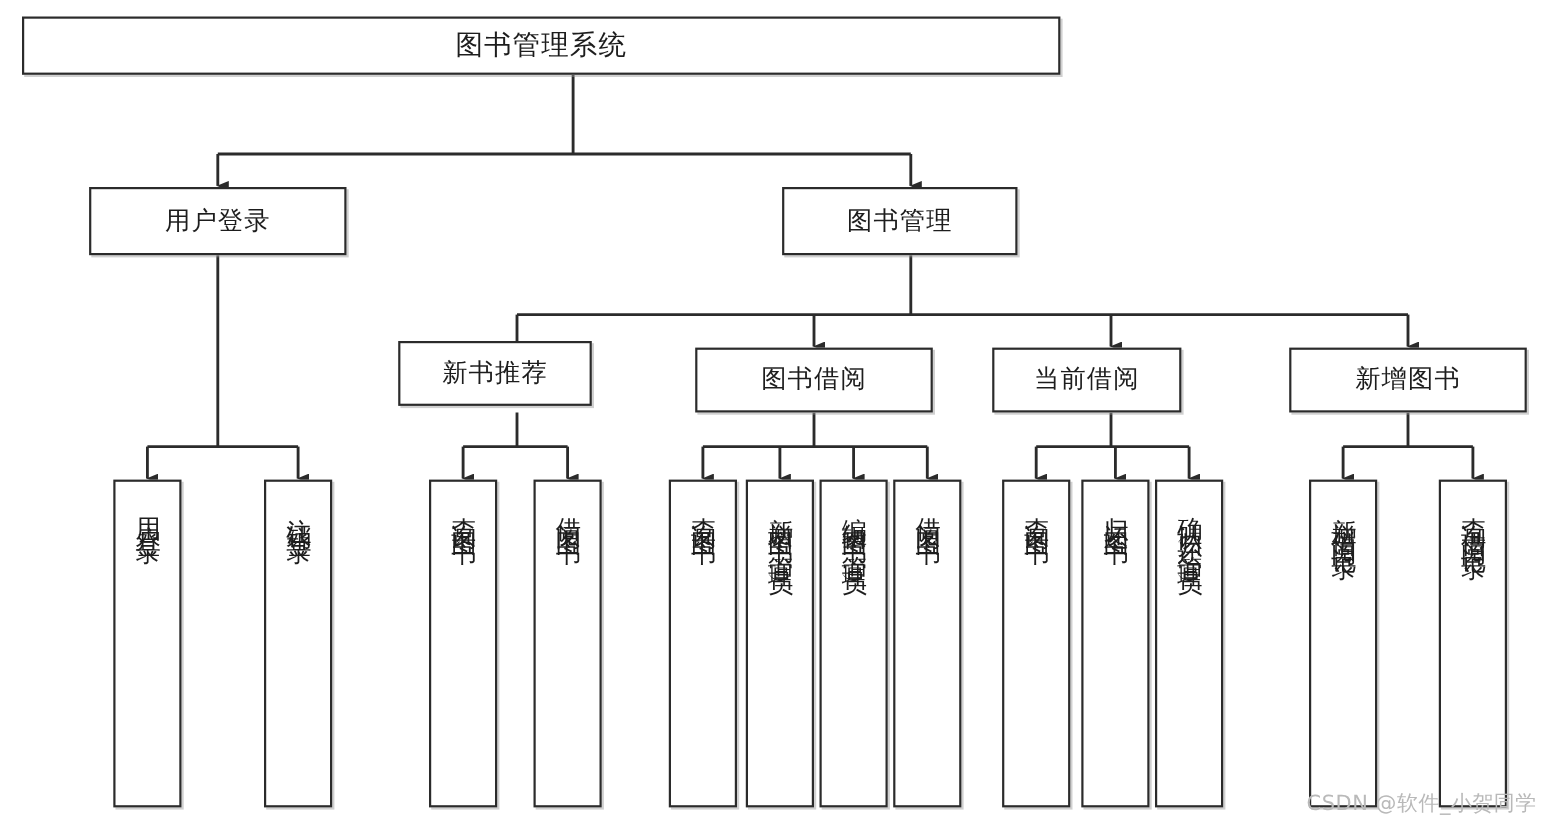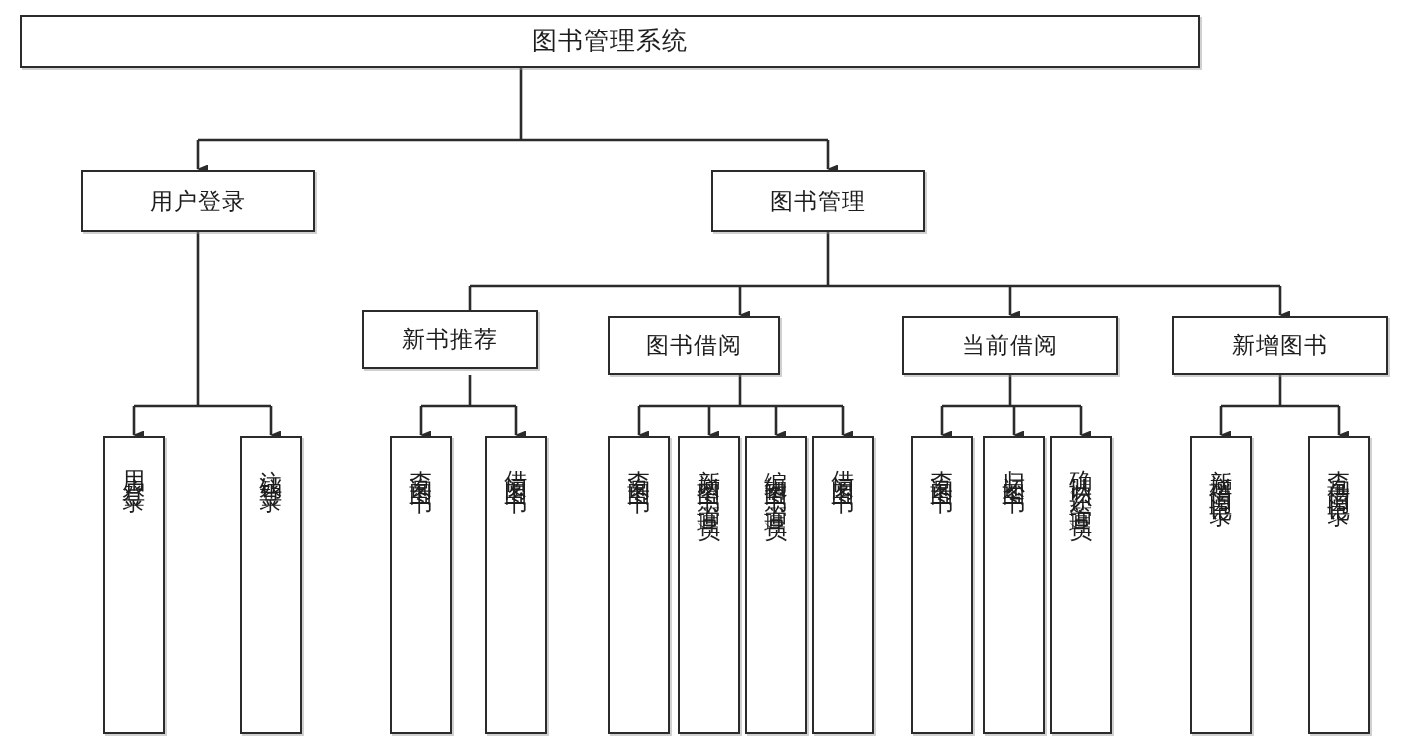--- a/index.html
+++ b/index.html
@@ -108,36 +108,36 @@
         <path d="M1014,406 L1014,435" marker-end="url(#arrowhead)"></path>
         <path d="M1081,406 L1081,435" marker-end="url(#arrowhead)"></path>
         <path d="M1280,375 L1280,406"></path>
         <path d="M1221,406 L1339,406"></path>
         <path d="M1221,406 L1221,435" marker-end="url(#arrowhead)"></path>
         <path d="M1339,406 L1339,435" marker-end="url(#arrowhead)"></path>
       </g>
   </svg>
 
   <div id="nodes">
-      <div class="node root" style="left: 20px; top: 15px; width: 1180px; height: 53px;">
+      <div class="node root" style="left: 20px; top: 15px; width: 944px; height: 53px;">
         <span class="label">图书管理系统</span>
       </div>
       <div class="node" style="left: 81px; top: 170px; width: 234px; height: 62px;">
         <span class="label">用户登录</span>
       </div>
       <div class="node" style="left: 711px; top: 170px; width: 214px; height: 62px;">
         <span class="label">图书管理</span>
       </div>
       <div class="node" style="left: 362px; top: 310px; width: 176px; height: 59px;">
         <span class="label">新书推荐</span>
       </div>
-      <div class="node" style="left: 608px; top: 316px; width: 172px; height: 59px;">
+      <div class="node" style="left: 632px; top: 316px; width: 216px; height: 59px;">
         <span class="label">图书借阅</span>
       </div>
-      <div class="node" style="left: 902px; top: 316px; width: 216px; height: 59px;">
+      <div class="node" style="left: 902px; top: 316px; width: 172px; height: 59px;">
         <span class="label">当前借阅</span>
       </div>
       <div class="node" style="left: 1172px; top: 316px; width: 216px; height: 59px;">
         <span class="label">新增图书</span>
       </div>
       <div class="node leaf" style="left: 103px; top: 436px; width: 62px; height: 298px;">
         <span class="label">用户登录</span>
       </div>
       <div class="node leaf" style="left: 240px; top: 436px; width: 62px; height: 298px;">
         <span class="label">注销登录</span>
@@ -170,13 +170,14 @@
         <span class="label">确认归还（管理员）</span>
       </div>
       <div class="node leaf" style="left: 1190px; top: 436px; width: 62px; height: 298px;">
         <span class="label">新增借阅记录</span>
       </div>
       <div class="node leaf" style="left: 1308px; top: 436px; width: 62px; height: 298px;">
         <span class="label">查询借阅记录</span>
       </div>
     </div>
 
+  <div class="watermark">CSDN @软件_小贺同学</div>
 </div>
 
 </body></html>

